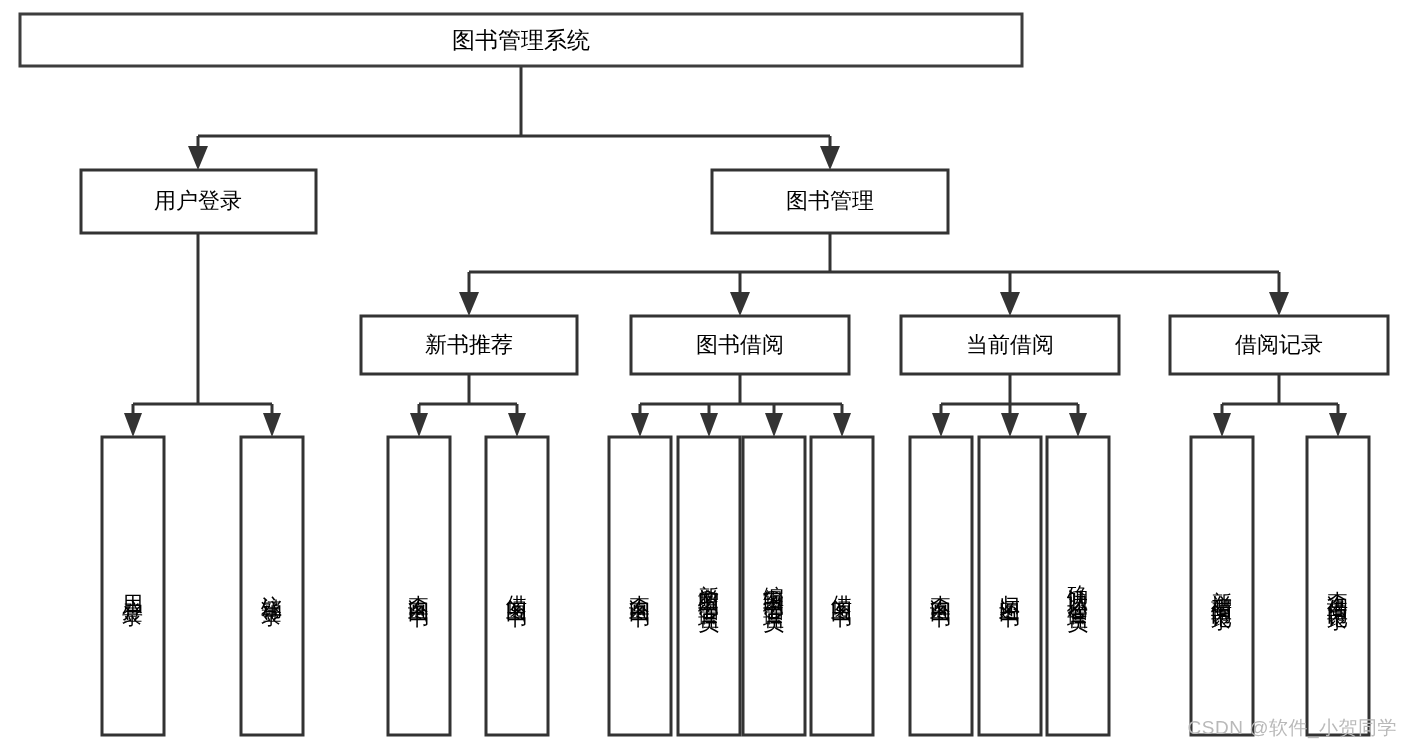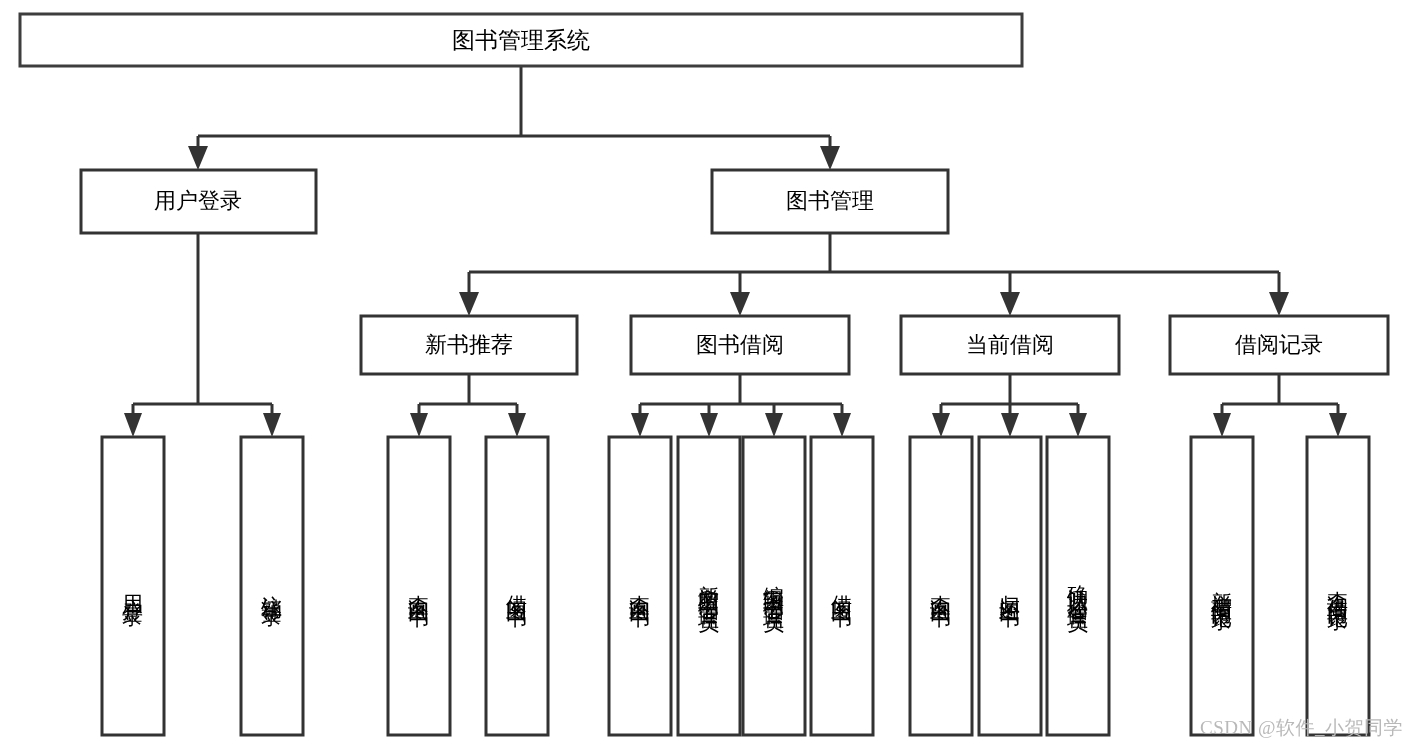--- a/index.html
+++ b/index.html
@@ -70,23 +70,23 @@
     letter-spacing: 4px;
     white-space: nowrap;
     display: flex;
     align-items: center;
     justify-content: center;
     width: 100%;
     height: 100%;
   }
   .watermark {
     position: absolute;
-    right: 2px;
+    right: 8px;
     bottom: 6px;
-    font-family: Liberation Serif, serif;
+    font-family: Liberation Sans, sans-serif;
     font-size: 19px;
     color: #b9b9b9;
     letter-spacing: 0.5px;
     user-select: none;
     pointer-events: none;
     white-space: nowrap;
   }
 </style>
 </head>
 <body>

